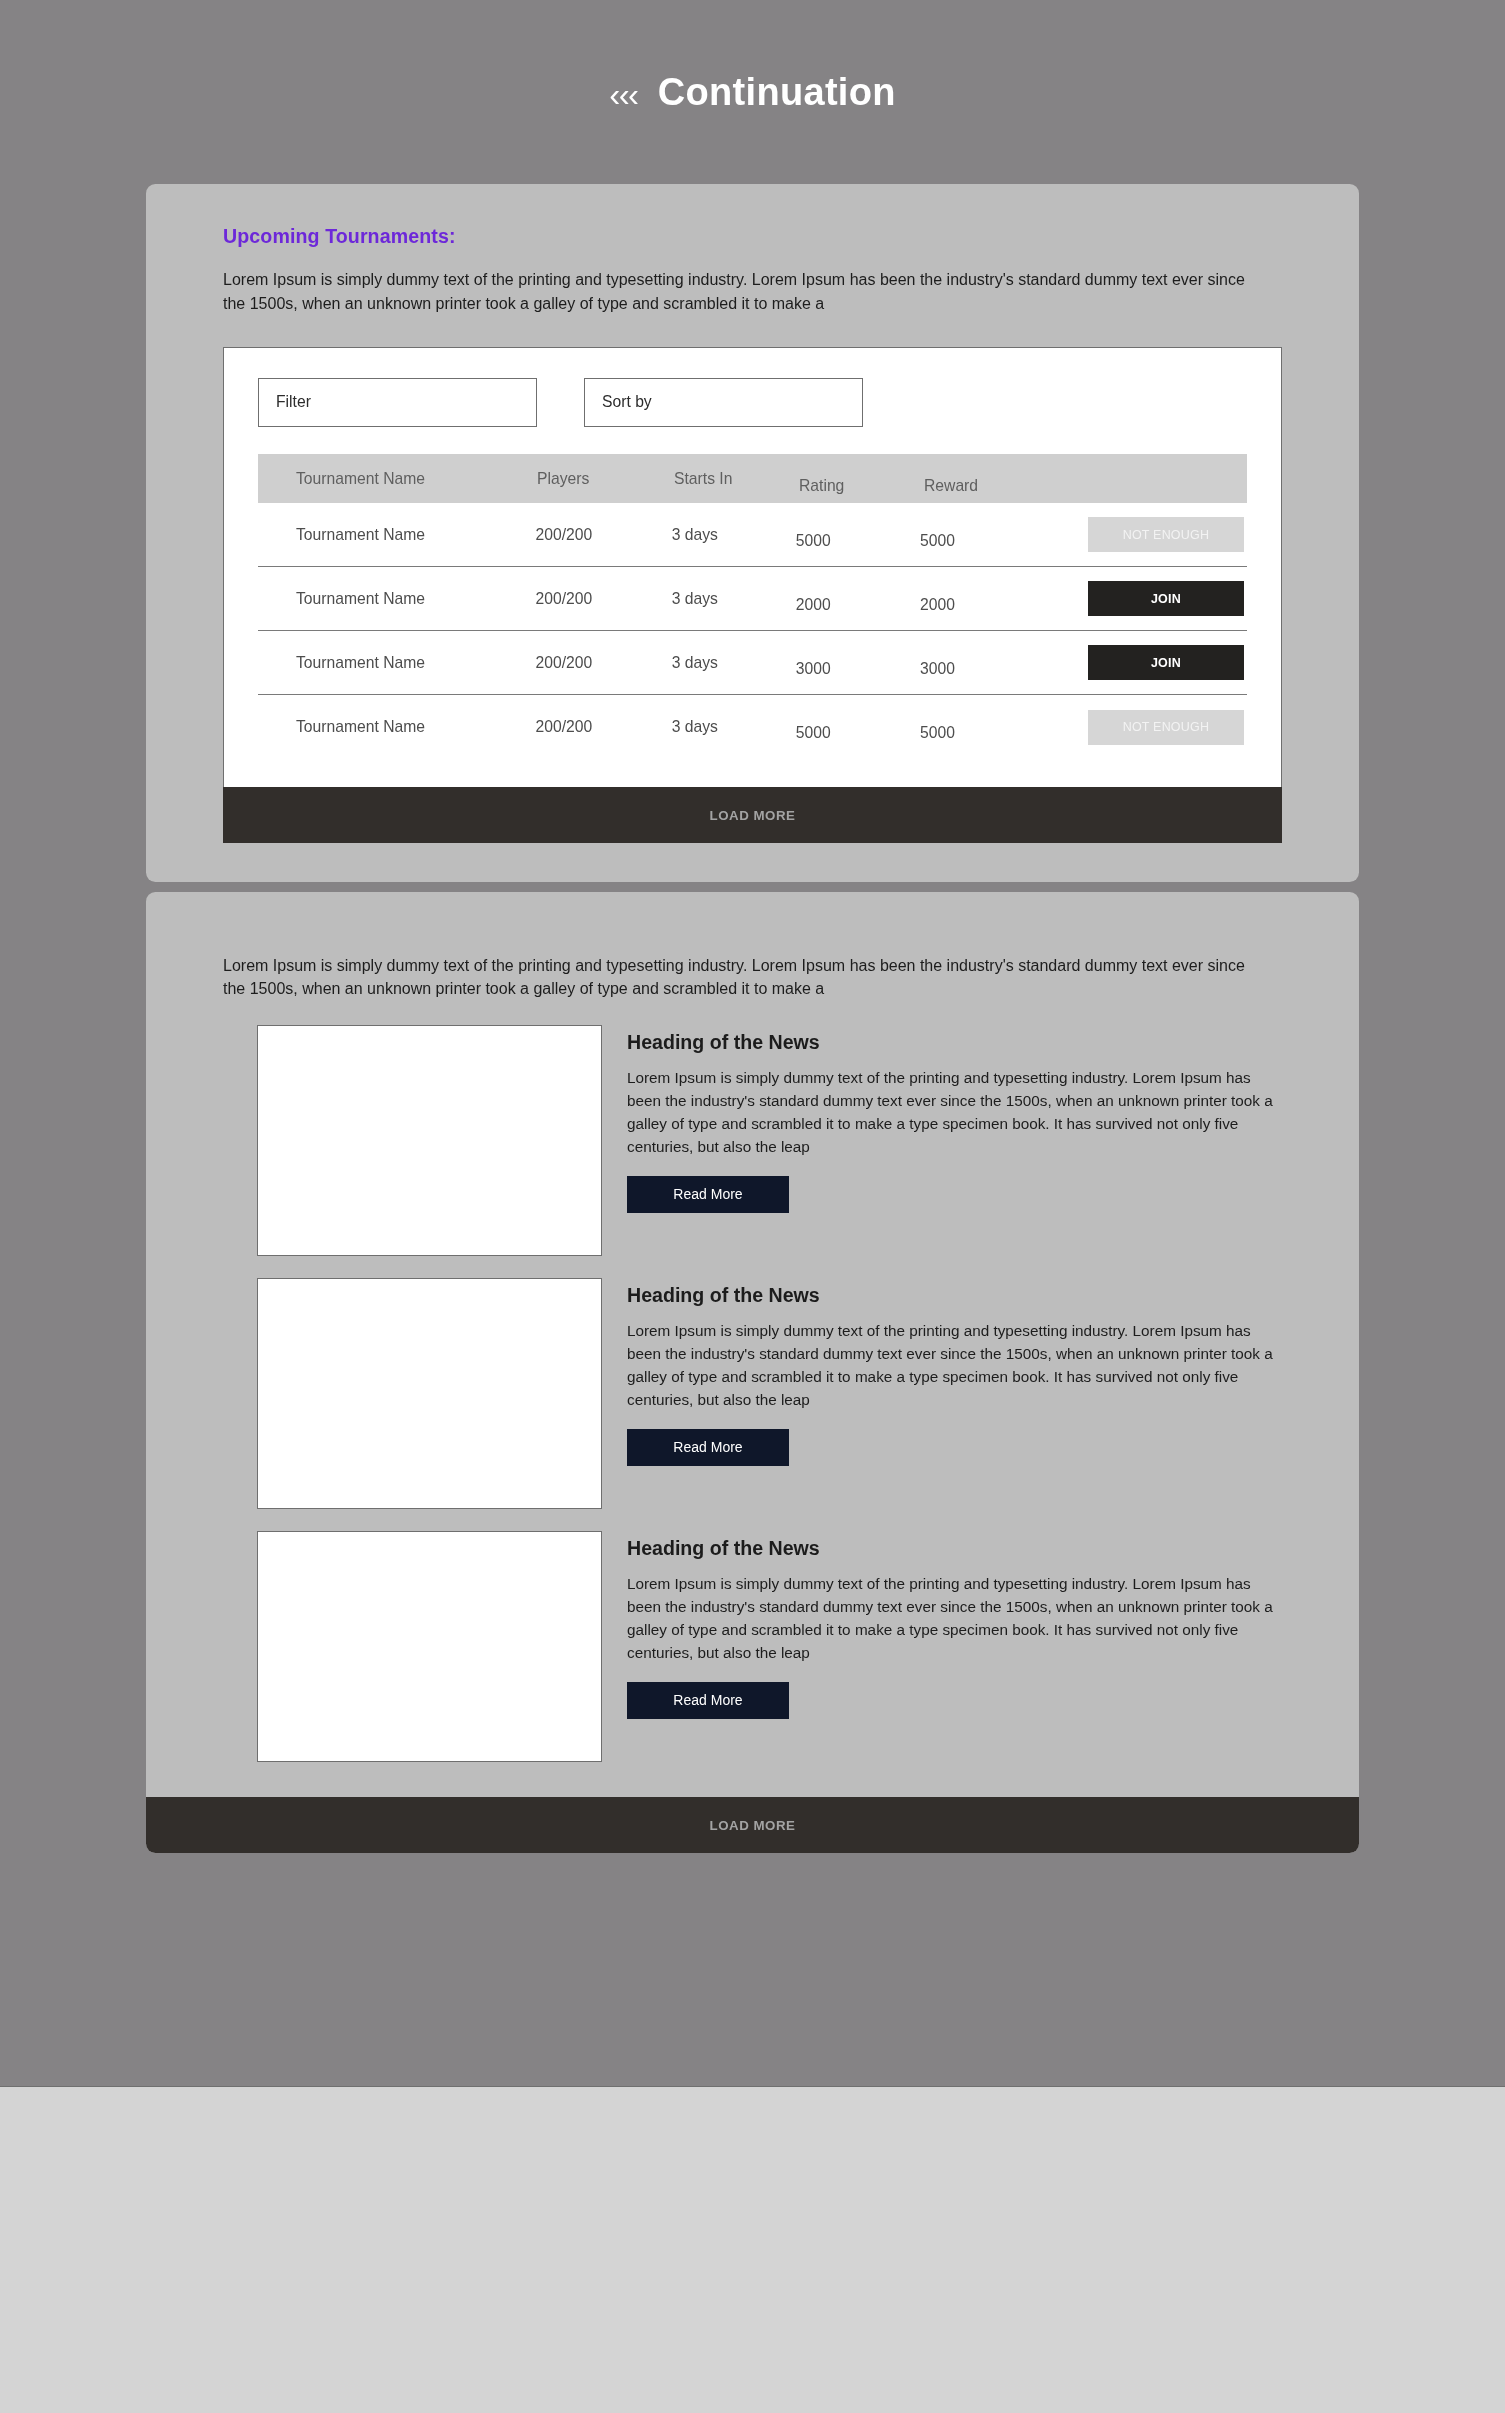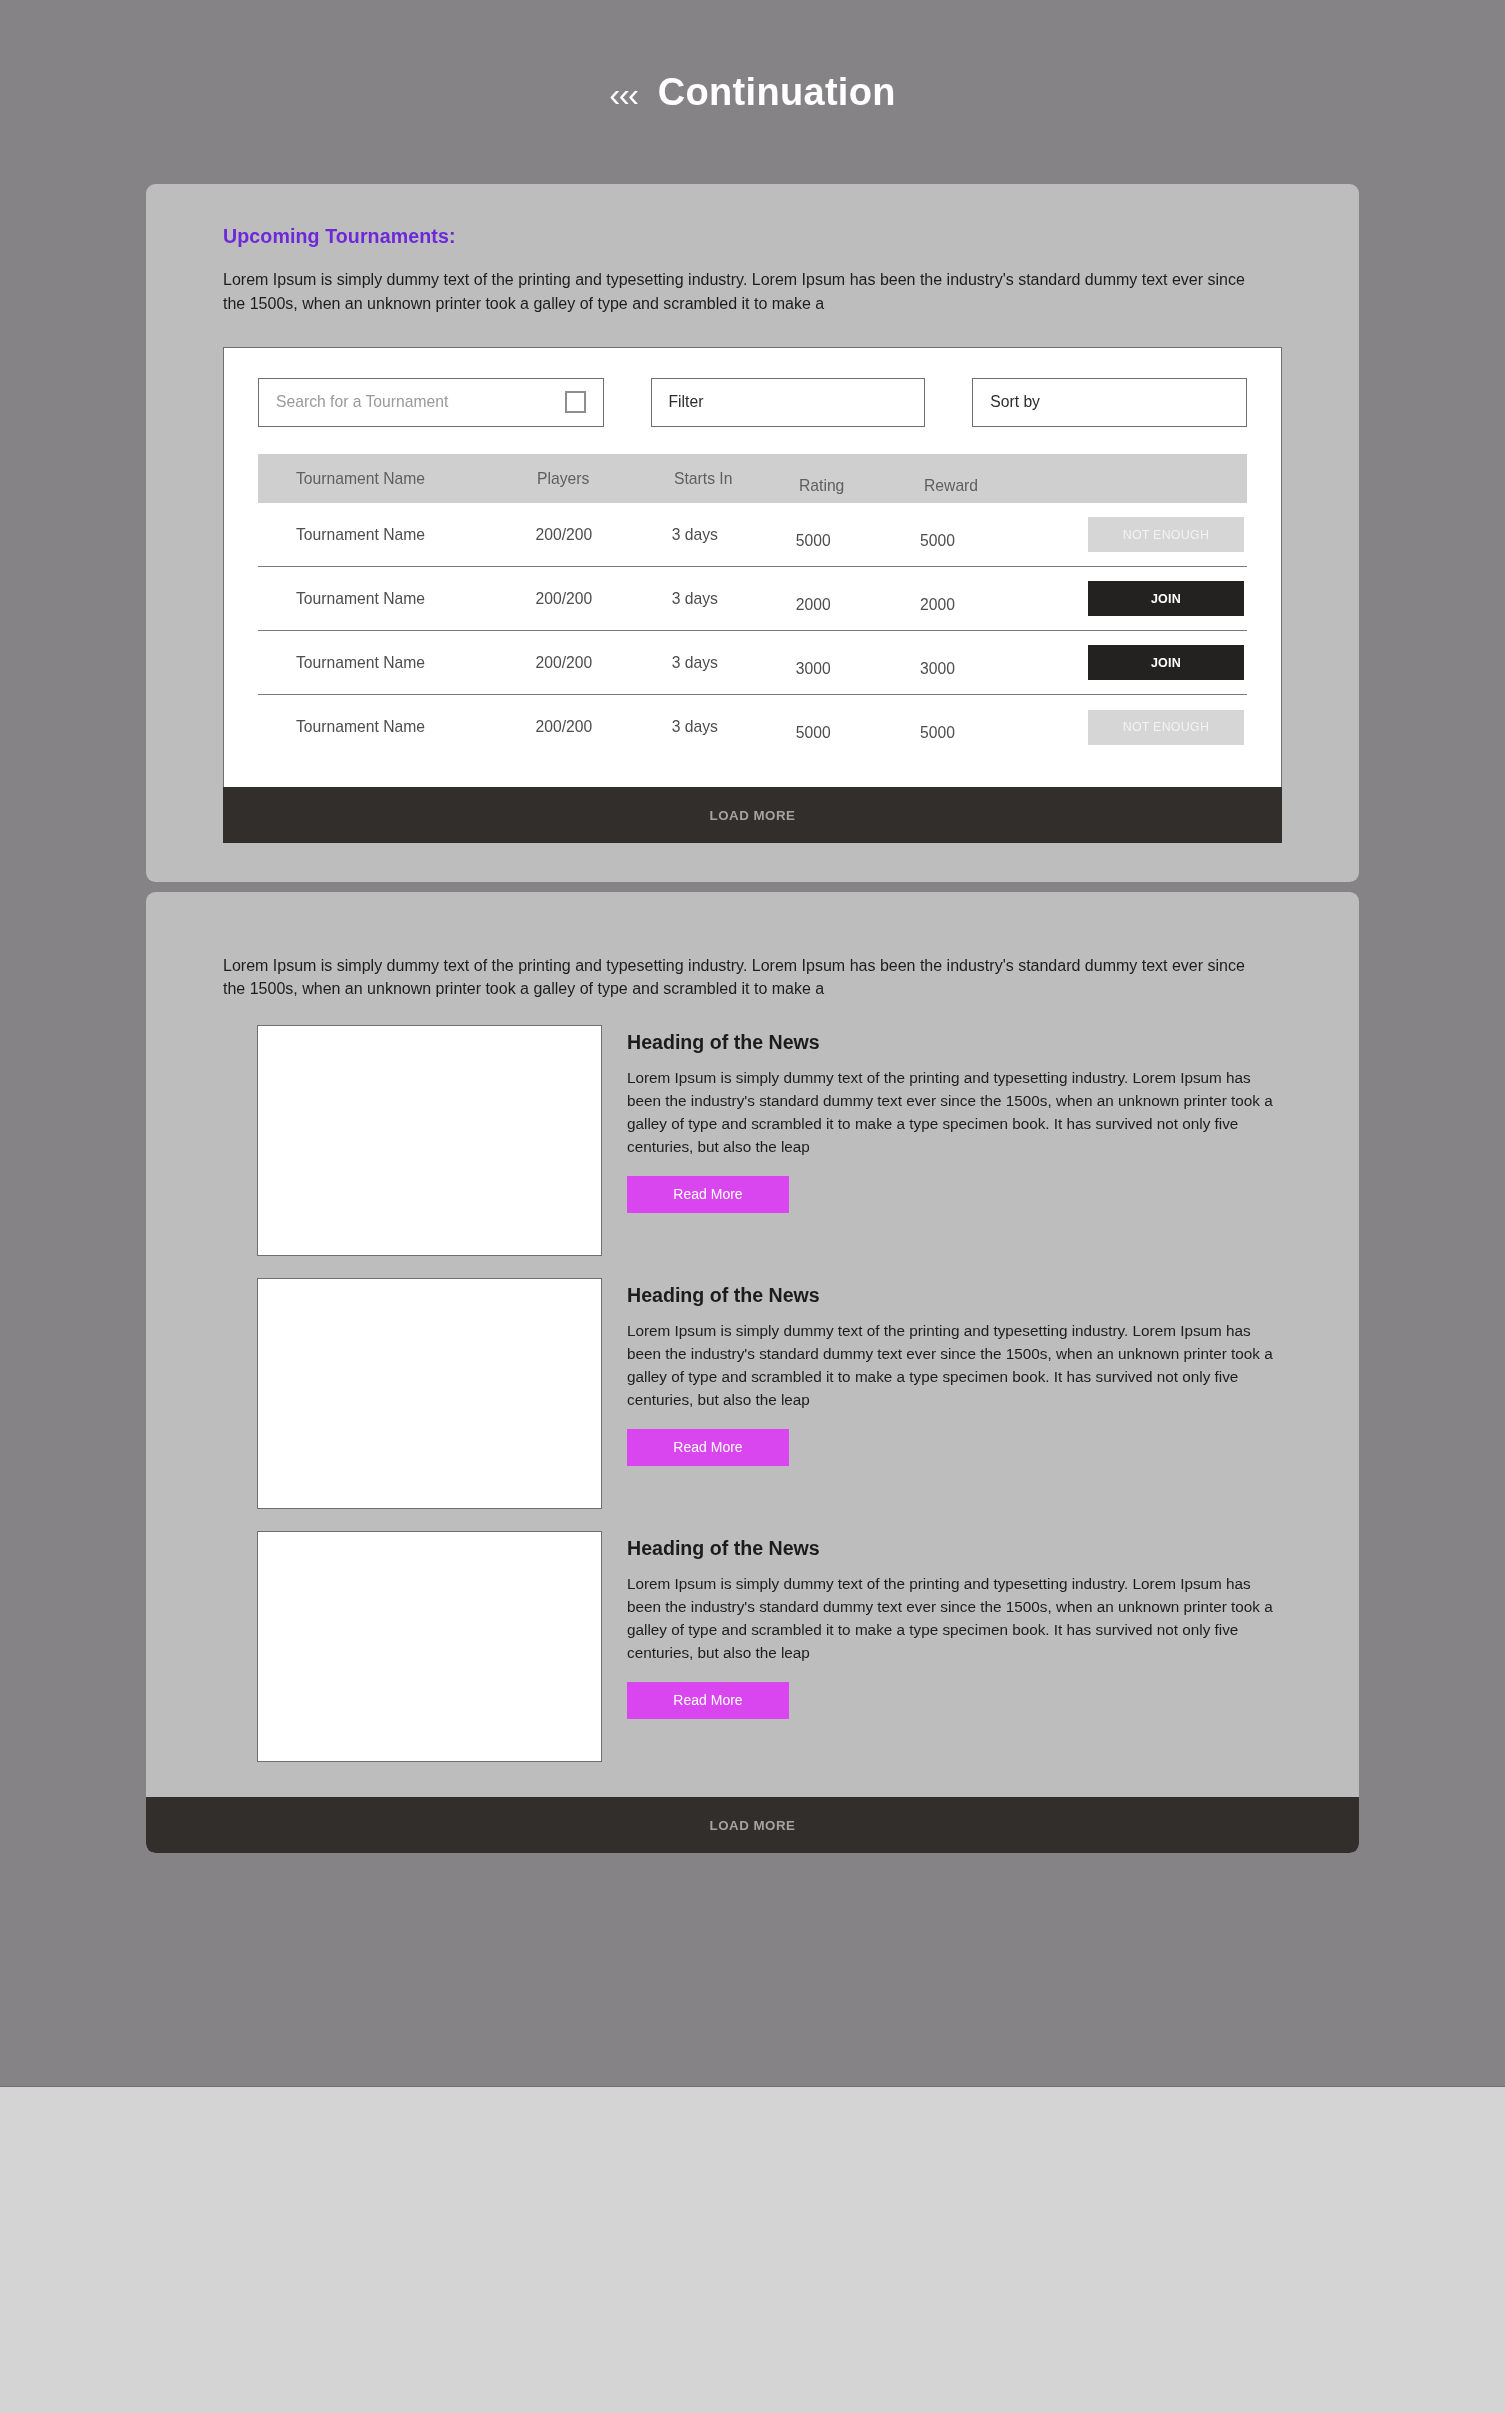--- a/index.html
+++ b/index.html
@@ -209,21 +209,21 @@
   }
   .blog-text {
     margin-top: 12.5px;
     font-size: 15.3px;
     line-height: 1.5;
     color: #1d1d1d;
     max-width: 706px;
   }
   .read-more {
     margin-top: 17px;
-    background: #d946ef;
+    background: #0f172a;
     color: #ffffff;
     width: 162px;
     height: 37px;
     display: flex;
     align-items: center;
     justify-content: center;
     font-size: 14px;
     border: none;
     cursor: pointer;
     font-family: "Liberation Sans", sans-serif;
@@ -250,24 +250,20 @@
 
 <section class="panel">
   <div class="panel-inner">
     <h2 class="panel-heading">Upcoming Tournaments:</h2>
     <p class="panel-desc">Lorem Ipsum is simply dummy text of the printing and typesetting industry. Lorem Ipsum has been the industry's standard dummy text ever since the 1500s, when an unknown printer took a galley of type and scrambled it to make a</p>
   </div>
 
   <div class="tourn-card">
 
     <div class="controls-row">
-      <div class="control search">
-        <span class="search-input-text">Search for a Tournament</span>
-        <span class="search-square-icon"></span>
-      </div>
       <div class="control filter">
         <span>Filter</span>
       </div>
       <div class="control sort">
         <span>Sort by</span>
       </div>
     </div>
 
     <div class="tourn-table">
       <div class="thead">

